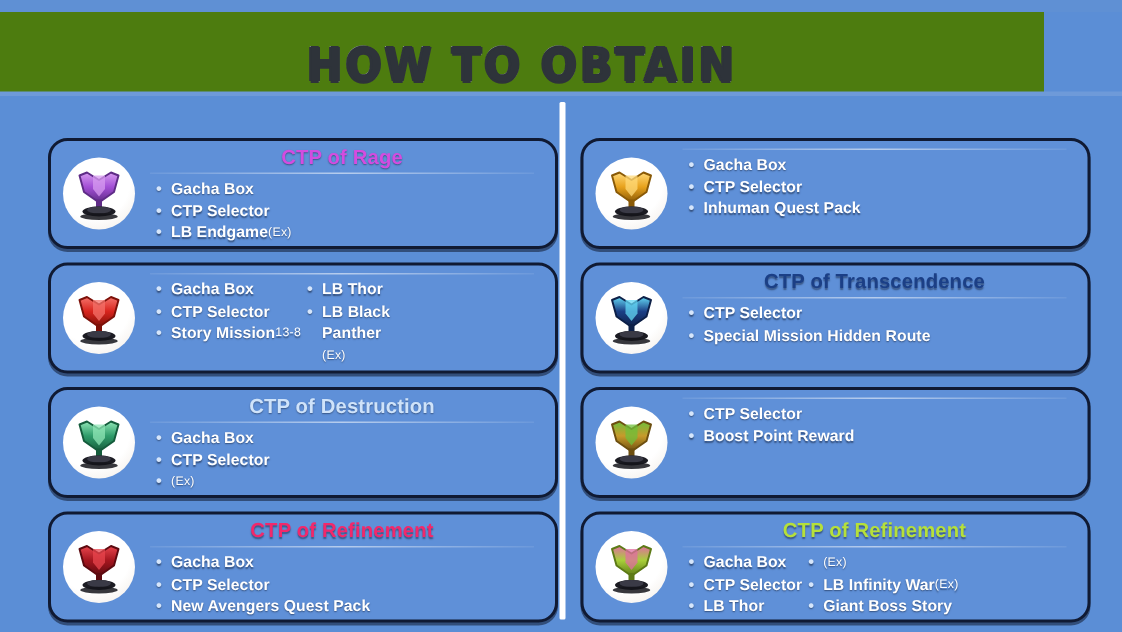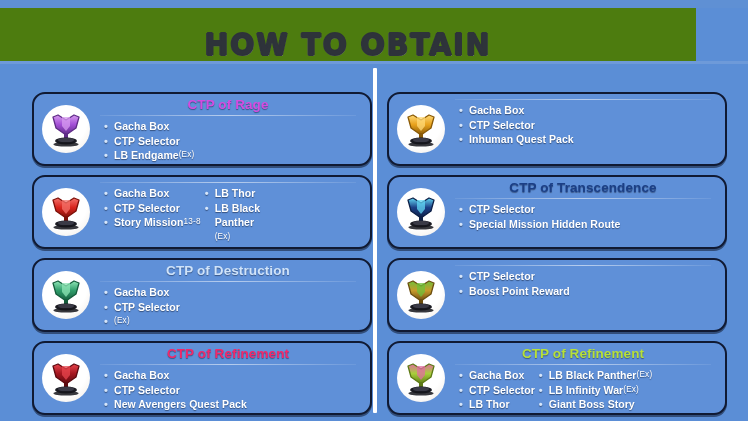--- a/index.html
+++ b/index.html
@@ -471,21 +471,20 @@
                 <span class="txt">CTP Selector</span>
               </div>
               <div class="bullet">
                 <span class="dot">•</span>
                 <span class="txt">LB Thor</span>
               </div>
             </div>
             <div class="bullets">
               <div class="bullet">
                 <span class="dot">•</span>
-                <span class="txt">LB Black Panther</span>
                 <span class="sub"> (Ex)</span>
               </div>
               <div class="bullet">
                 <span class="dot">•</span>
                 <span class="txt">LB Infinity War</span>
                 <span class="sub"> (Ex)</span>
               </div>
               <div class="bullet">
                 <span class="dot">•</span>
                 <span class="txt">Giant Boss Story</span>

